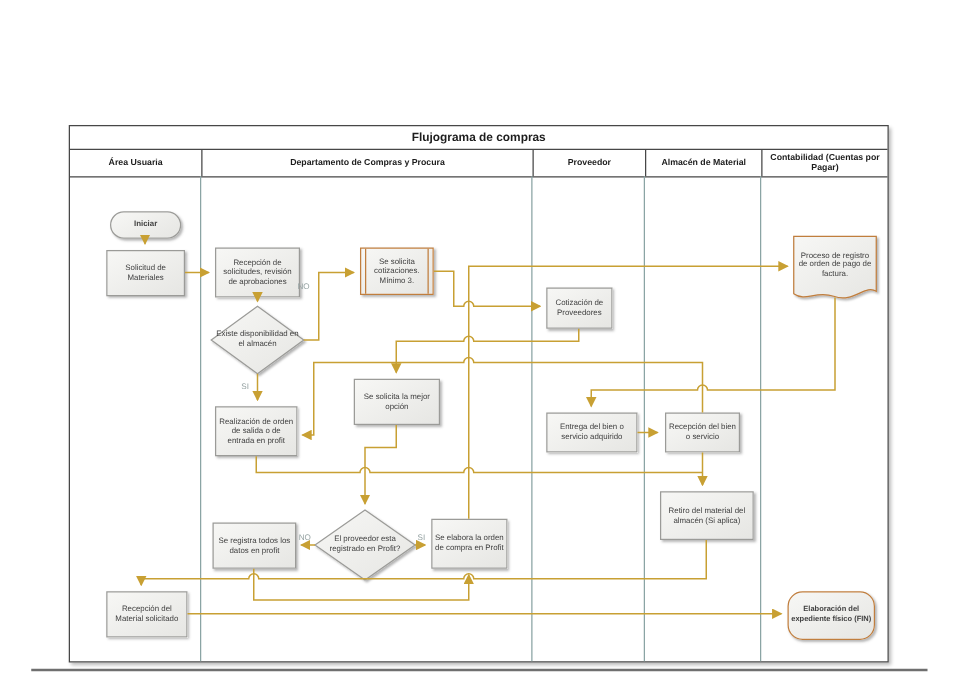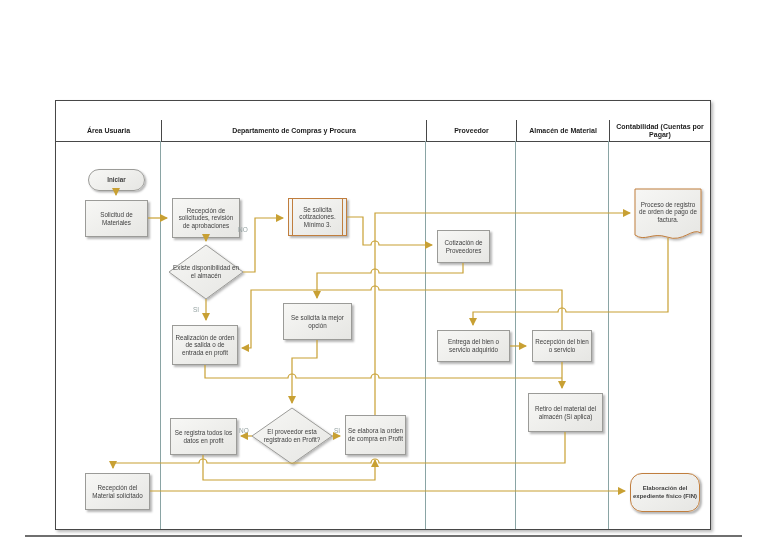--- a/index.html
+++ b/index.html
@@ -41,20 +41,21 @@
   .conn{fill:none;stroke:#C8A033;stroke-width:1.2;}
   .shape{fill:url(#boxgrad);stroke:#9b9b98;stroke-width:1;filter:url(#ds);}
   .shape.accent-s{stroke:#C07E3E;}
 </style>
 </head>
 <body>
 
 <div id="canvas">
 
   <div class="frame">
+    <div class="title-row">Flujograma de compras</div>
     <div class="header-row">
       <div class="header-cell" style="width:105px">Área Usuaria</div>
       <div class="header-cell" style="width:265px">Departamento de Compras y Procura</div>
       <div class="header-cell" style="width:90px">Proveedor</div>
       <div class="header-cell" style="width:93px">Almacén de Material</div>
       <div class="header-cell" style="width:103px;flex:1">Contabilidad (Cuentas por Pagar)</div>
     </div>
   </div>
   <div class="vline" style="left:160px"></div>
   <div class="vline" style="left:425px"></div>

